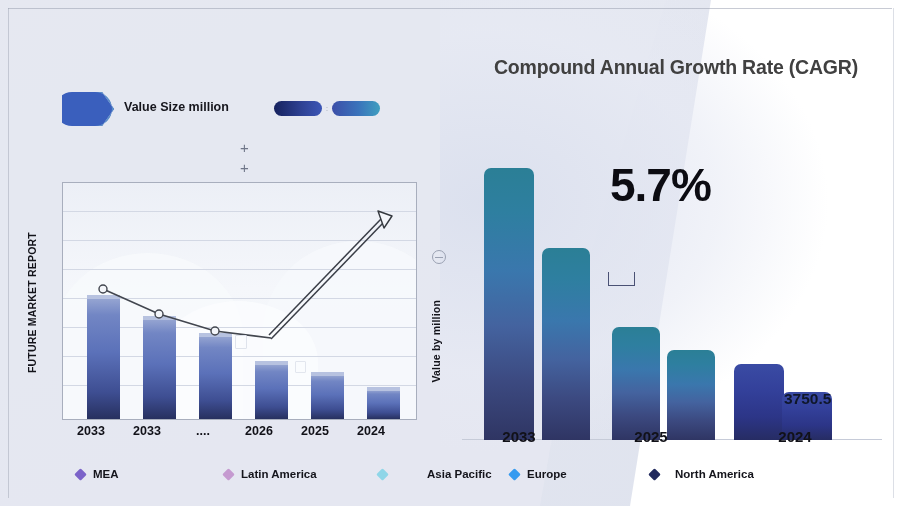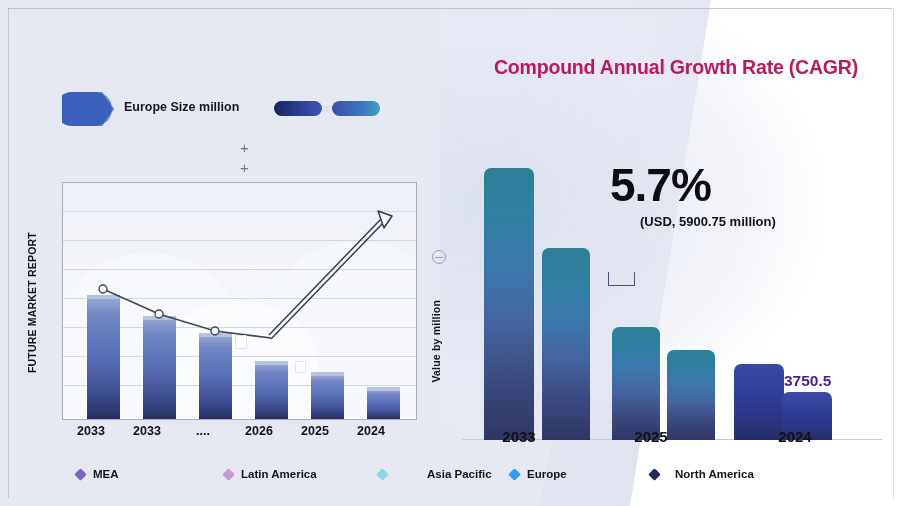--- a/index.html
+++ b/index.html
@@ -109,41 +109,41 @@
   .legend-bottom {
     position:absolute; left:60px; top:464px; width:790px; height:26px;
   }
   .lg-item { position:absolute; display:flex; align-items:center; gap:8px; }
   .lg-dot { width:9px; height:9px; transform:rotate(45deg); border-radius:1.5px; }
   .lg-txt { font-size:11.5px; font-weight:bold; color:#14141b; }
 
   
   .right-title {
     position:absolute; left:466px; top:56px; width:420px;
-    font-size:19.5px; font-weight:bold; color:#be185d; text-align:center; letter-spacing:-.2px;
+    font-size:19.5px; font-weight:bold; color:#404040; text-align:center; letter-spacing:-.2px;
   }
   .right-sub {
     position:absolute; left:466px; top:88px; width:420px;
     font-size:11.5px; font-weight:bold; color:#14141c; text-align:center;
   }
   .cagr-val {
     position:absolute; left:610px; top:158px;
     font-size:46px; font-weight:bold; color:#0c0c12; letter-spacing:-1px;
   }
   .cagr-note {
     position:absolute; left:640px; top:214px;
     font-size:13px; font-weight:bold; color:#12121a;
   }
   .rchart { position:absolute; left:462px; top:150px; width:430px; height:290px; }
   .rbar { position:absolute; bottom:0; border-radius:7px 7px 0 0; }
   .g-teal { background:linear-gradient(180deg,#2b7f96 0%, #2e7fa0 16%, #3a77ad 38%, #44639f 58%, #3c4a81 78%, #2f3563 100%); }
   .g-navy { background:linear-gradient(180deg,#3a4ba4 0%, #33409a 35%, #2c3587 70%, #262c63 100%); }
   .baseline { position:absolute; left:0; bottom:0; height:1px; background:#c6cbd8; }
   .rxtick { position:absolute; top:428px; font-size:15px; font-weight:bold; color:#111118; text-align:center; }
-  .rvalue { position:absolute; left:784px; top:372px; font-size:15.5px; font-weight:bold; color:#4c1d95; }
+  .rvalue { position:absolute; left:784px; top:390px; font-size:15.5px; font-weight:bold; color:#0f172a; }
   .small-angle { position:absolute; left:608px; top:272px; width:26px; height:14px;
     border-left:1px solid #4a5174; border-bottom:1px solid #4a5174; }
   .small-angle2{ position:absolute; left:634px; top:272px; width:1px; height:14px; background:#4a5174;}
 </style>
 </head>
 <body>
 
 <div id="canvas">
 
   <div class="bg-lav"></div>
@@ -161,21 +161,21 @@
           <linearGradient id="hexA" x1="0" y1="0" x2="1" y2="0">
             <stop offset="0%" stop-color="#3a62c0"></stop>
               <stop offset="100%" stop-color="#3a62c0"></stop>
           </linearGradient>
         </defs>
         <path d="M10 0 H40 L52 17 L40 34 H10 A17 17 0 0 1 10 0 Z" fill="#3a5fbd"></path>
         <path d="M33 0 H40 L52 17 L40 34 H33 A17 17 0 0 0 33 0 Z" fill="#5e8ec9"></path>
         <path d="M33 0 A17 17 0 0 1 33 34 L40 34 L52 17 L40 0 Z" fill="#5e8ec9"></path>
       </svg>
     </span>
-    <span class="legend-top-label">Europe Size million</span>
+    <span class="legend-top-label">Value Size million</span>
     <span class="pill-wrap">
       <span class="pill pill-a"></span>
       <span class="pill-sep">:</span>
       <span class="pill pill-b"></span>
     </span>
   </div>
 
   <div class="plus-mark" style="left:240px; top:140px;">+</div>
   <div class="plus-mark" style="left:240px; top:160px;">+</div>
 
@@ -240,21 +240,20 @@
 
   <div class="xtick" style="left:70px;  width:42px;">2033</div>
   <div class="xtick" style="left:126px; width:42px;">2033</div>
   <div class="xtick" style="left:182px; width:42px;">....</div>
   <div class="xtick" style="left:238px; width:42px;">2026</div>
   <div class="xtick" style="left:294px; width:42px;">2025</div>
   <div class="xtick" style="left:350px; width:42px;">2024</div>
 
   <div class="right-title">Compound Annual Growth Rate (CAGR)</div>
   <div class="cagr-val">5.7%</div>
-  <div class="cagr-note">(USD, 5900.75 million)</div>
   <div class="small-angle"></div>
   <div class="small-angle2"></div>
 
   <div class="rchart">
     <div class="baseline" style="width:420px;"></div>
 
     <div class="rbar g-teal" style="left:22px;  width:50px;  height:272px;"></div>
     <div class="rbar g-teal" style="left:80px;  width:48px;  height:192px;"></div>
 
     <div class="rbar g-teal" style="left:150px; width:48px;  height:113px;"></div>

